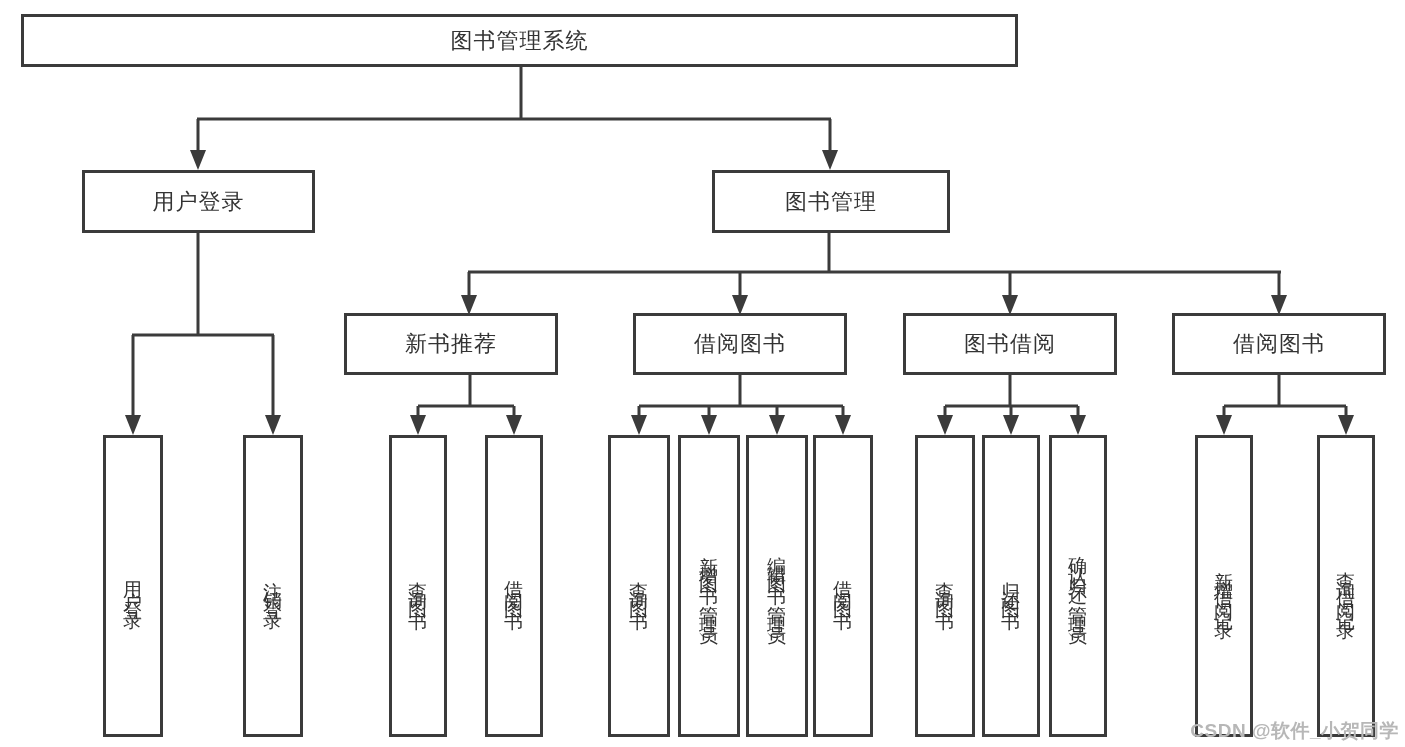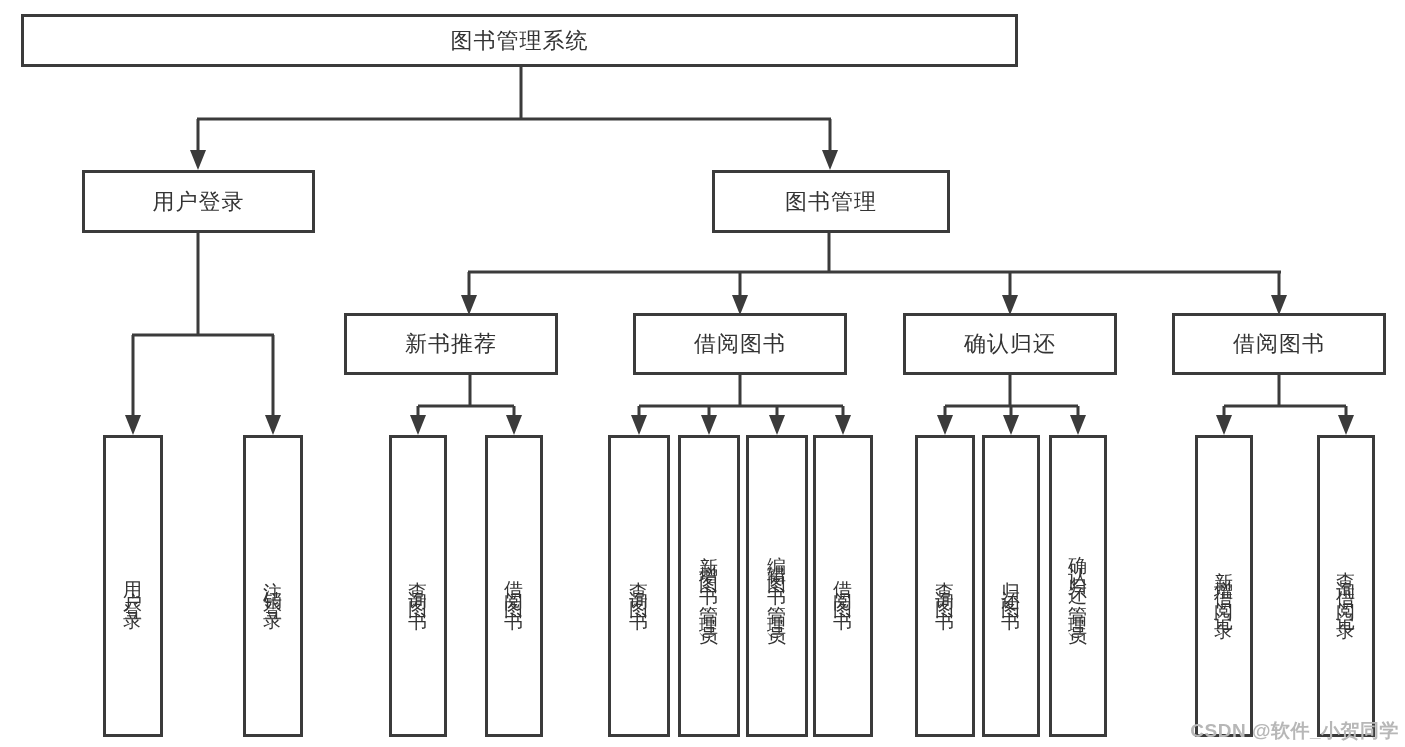--- a/index.html
+++ b/index.html
@@ -90,21 +90,21 @@
     </g>
   </svg>
 
   <div class="node" style="left:21px;top:14px;width:997px;height:53px;">图书管理系统</div>
 
   <div class="node" style="left:82px;top:170px;width:233px;height:63px;">用户登录</div>
   <div class="node" style="left:712px;top:170px;width:238px;height:63px;">图书管理</div>
 
   <div class="node" style="left:344px;top:313px;width:214px;height:62px;">新书推荐</div>
   <div class="node" style="left:633px;top:313px;width:214px;height:62px;">借阅图书</div>
-  <div class="node" style="left:903px;top:313px;width:214px;height:62px;">确认归还</div>
+  <div class="node" style="left:903px;top:313px;width:214px;height:62px;">图书借阅</div>
   <div class="node" style="left:1172px;top:313px;width:214px;height:62px;">借阅图书</div>
 
   <div class="node leaf" style="left:103px;top:435px;width:60px;height:302px;">用户登录</div>
   <div class="node leaf" style="left:243px;top:435px;width:60px;height:302px;">注销登录</div>
 
   <div class="node leaf" style="left:389px;top:435px;width:58px;height:302px;">查询图书</div>
   <div class="node leaf" style="left:485px;top:435px;width:58px;height:302px;">借阅图书</div>
 
   <div class="node leaf" style="left:608px;top:435px;width:62px;height:302px;">查询图书</div>
   <div class="node leaf" style="left:678px;top:435px;width:62px;height:302px;">新增图书（管理员）</div>

